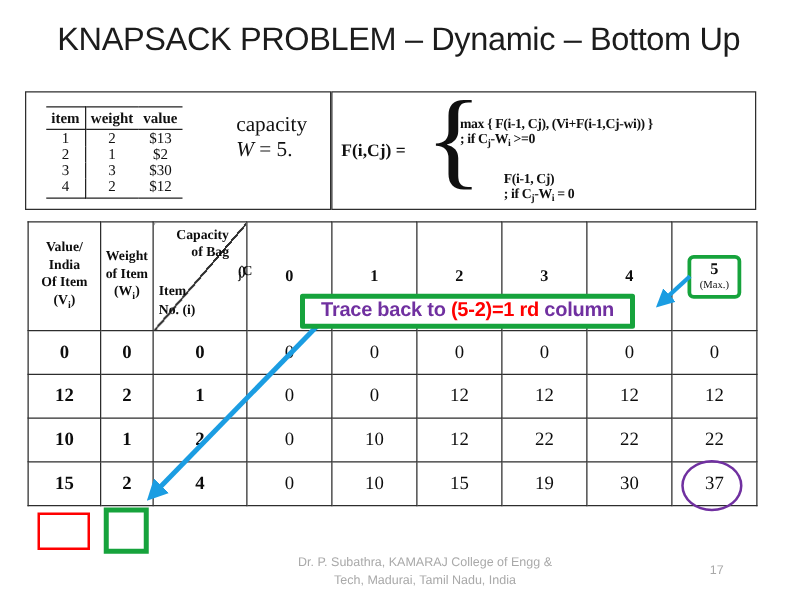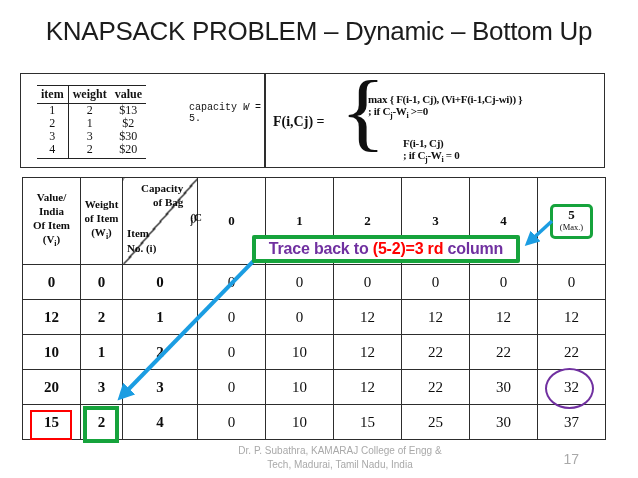--- a/index.html
+++ b/index.html
@@ -22,22 +22,22 @@
     font-family:"Liberation Serif", serif; font-size:12px; color:#111;
   }
   .item-table th {
     font-weight:bold; border-top:1.2px solid #222; border-bottom:1.2px solid #222;
     padding:1px 4px;
   }
   .item-table td { text-align:center; padding:0 4px; line-height:13px; }
   .item-table .sep { border-right:1.2px solid #222; }
   .item-table tr.last td { border-bottom:1.2px solid #222; padding-bottom:2px; }
   .cap-note {
-    position:absolute; left:168px; top:28px; font-family:Liberation Mono, monospace;
-    font-size:10px; color:#111;
+    position:absolute; left:168px; top:16px; font-family:Liberation Serif, serif;
+    font-size:17px; color:#111;
   }
   .cap-note .var { font-style:italic; }
 
   .formula { font-family:"Liberation Serif", serif; font-weight:bold; color:#101010; }
   .f-lhs { position:absolute; left:7px; top:40px; font-size:14px; }
   .f-brace {
     position:absolute; left:74px; top:-8px; font-size:96px; font-weight:normal;
     transform:scaleY(0.9); transform-origin:top; line-height:100px;
   }
   .f-row { position:absolute; left:102px; width:232px; display:flex; justify-content:space-between; font-size:11px; letter-spacing:-0.3px;flex-direction:column; }
@@ -80,34 +80,34 @@
   
   .cellbox { position:absolute; z-index:20; }
   .box-red { left:30px; top:410px; width:42px; height:30px; border:2.5px solid #FF0000; }
   .box-green { left:83px; top:406px; width:36px; height:37px; border:4px solid #16A33C; }
   .ellipse-purple {
     left:545px; top:368px; width:49px; height:41px;
     border:2.5px solid #7030A0; border-radius:50%;
   }
   .arrows { position:absolute; left:0; top:0; width:638px; height:478px; z-index:30; pointer-events:none; }
   .callout {
-    position:absolute; left:252px; top:235px; width:268px; height:28px; z-index:40;
+    position:absolute; left:240px; top:235px; width:268px; height:28px; z-index:40;
     border:4px solid #16A33C; border-radius:2px; background:#fff;
     display:flex; align-items:center; justify-content:center;
     font-size:16px; font-weight:bold; letter-spacing:-0.2px; white-space:pre;
   }
   .callout .pu { color:#7030A0; }
   .callout .rd { color:#FF0000; }
 
   
   .footer {
     position:absolute; left:40px; top:444px; width:600px; text-align:center;
     font-size:10px; line-height:13.5px; color:#a9a9a9;
   }
-  .pagenum { position:absolute; right:34px; top:451px; font-size:14px; color:#a9a9a9; }
+  .pagenum { position:absolute; right:34px; top:451px; font-size:10px; color:#a9a9a9; }
 </style>
 </head>
 <body>
 
 <div class="page">
 
   <div class="title">KNAPSACK PROBLEM – Dynamic – Bottom Up</div>
 
   <div class="box box-items">
     <table class="item-table">
@@ -128,21 +128,21 @@
         <td>$2</td>
       </tr>
       <tr>
         <td class="sep">3</td>
         <td>3</td>
         <td>$30</td>
       </tr>
       <tr class="last">
         <td class="sep">4</td>
         <td>2</td>
-        <td>$20</td>
+        <td>$12</td>
       </tr>
     </tbody>
       </table>
     <div class="cap-note"><span>capacity </span><span class="var">W</span><span> = 5.</span></div>
   </div>
 
   <div class="box box-formula formula">
     <div class="f-lhs">F(i,Cj) =</div>
     <div class="f-brace">{</div>
     <div class="f-row f-row1">
@@ -226,59 +226,48 @@
       <td class="lab">1</td>
       <td class="lab">2</td>
       <td class="dat">0</td>
       <td class="dat">10</td>
       <td class="dat">12</td>
       <td class="dat">22</td>
       <td class="dat">22</td>
       <td class="dat">22</td>
     </tr>
     <tr>
-      <td class="lab">20</td>
-      <td class="lab">3</td>
-      <td class="lab">3</td>
-      <td class="dat">0</td>
-      <td class="dat">10</td>
-      <td class="dat">12</td>
-      <td class="dat">22</td>
-      <td class="dat">30</td>
-      <td class="dat">32</td>
-    </tr>
-    <tr>
       <td class="lab">15</td>
       <td class="lab">2</td>
       <td class="lab">4</td>
       <td class="dat">0</td>
       <td class="dat">10</td>
       <td class="dat">15</td>
-      <td class="dat">25</td>
+      <td class="dat">19</td>
       <td class="dat">30</td>
       <td class="dat">37</td>
     </tr>
   </tbody>
     </table>
 
   <div class="cellbox box-red"></div>
   <div class="cellbox box-green"></div>
   <div class="cellbox ellipse-purple"></div>
 
   <svg class="arrows" viewBox="0 0 638 478">
     <defs>
       <marker id="ah" viewBox="0 0 10 10" refX="7" refY="5" markerWidth="4.2" markerHeight="4.2" orient="auto">
         <path d="M0,0 L10,5 L0,10 Z" fill="#1B9DE2"></path>
       </marker>
     </defs>
     <line x1="274" y1="240" x2="121" y2="397" stroke="#1B9DE2" stroke-width="4" marker-end="url(#ah)"></line>
     <line x1="552" y1="221" x2="528" y2="243" stroke="#1B9DE2" stroke-width="3.5" marker-end="url(#ah)"></line>
   </svg>
 
-  <div class="callout"><span class="pu">Trace back to </span><span class="rd">(5-2)=3 rd</span><span class="pu"> column</span></div>
+  <div class="callout"><span class="pu">Trace back to </span><span class="rd">(5-2)=1 rd</span><span class="pu"> column</span></div>
 
   <div class="footer">
     <div>Dr. P. Subathra, KAMARAJ College of Engg &amp;</div>
     <div>Tech, Madurai, Tamil Nadu, India</div>
   </div>
   <div class="pagenum">17</div>
 
 </div>
 
 </body></html>

